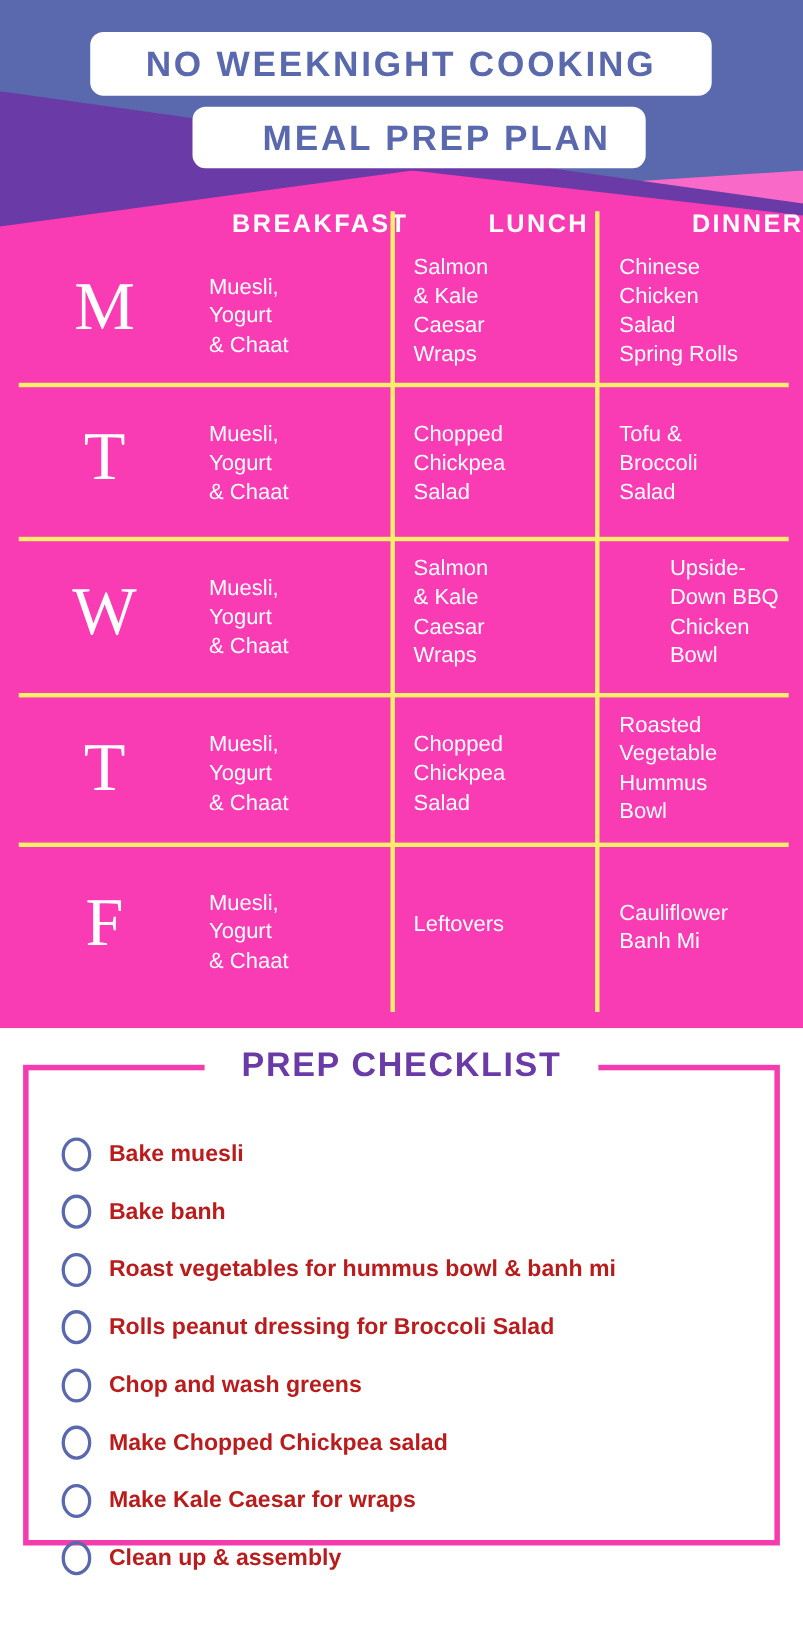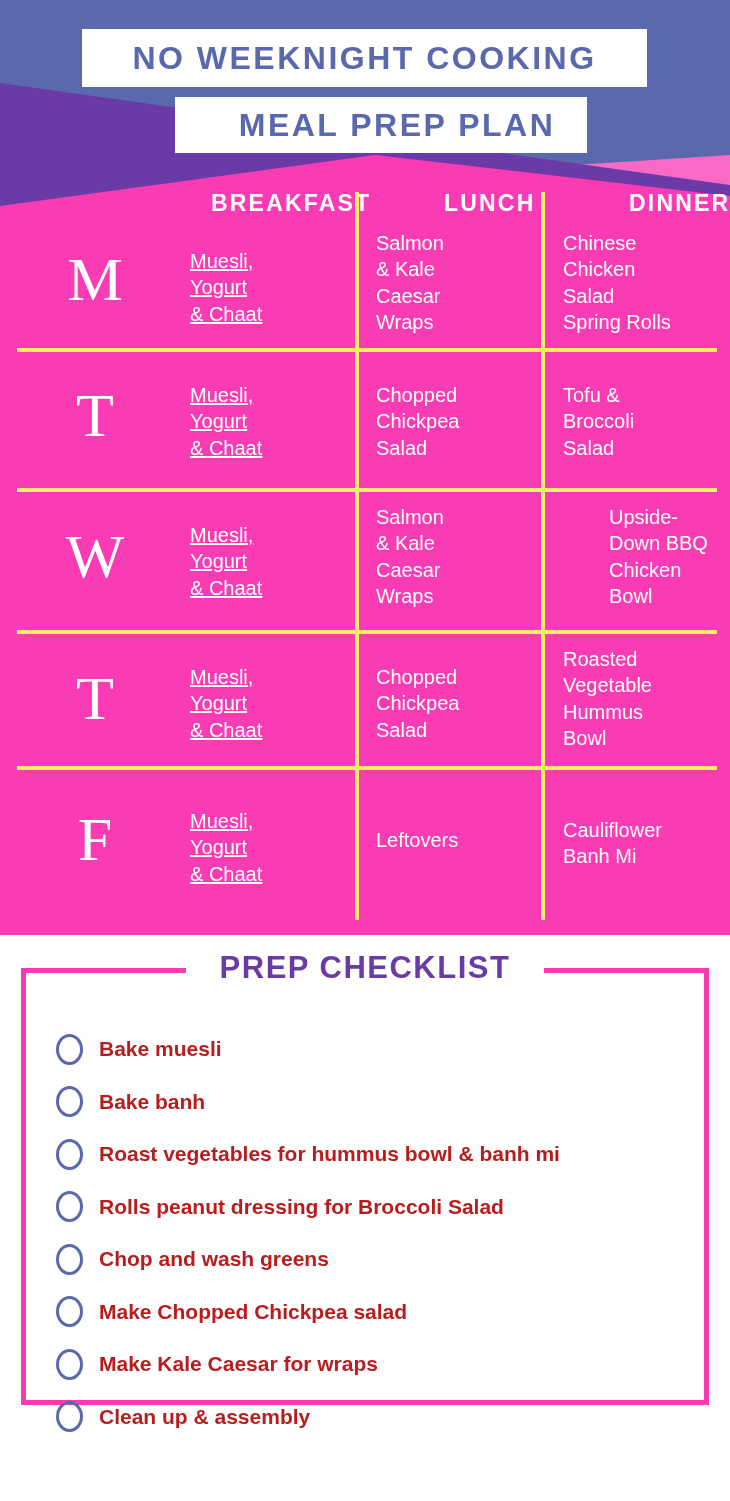--- a/index.html
+++ b/index.html
@@ -48,20 +48,21 @@
   .title-box {
     position: absolute;
     background: #ffffff;
     color: #5a68ae;
     font-weight: 700;
     letter-spacing: 2.5px;
     display: flex;
     align-items: center;
     justify-content: center;
     white-space: nowrap;
+    border-radius: 12px;
   }
   #title-line1 {
     left: 82px; top: 29px;
     width: 565px; height: 58px;
     font-size: 32px;
   }
   #title-line2 {
     left: 175px; top: 97px;
     width: 380px; height: 56px;
     font-size: 32px;
@@ -126,21 +127,21 @@
     font-weight: 400;
   }
   .cell {
     position: absolute;
     color: #ffffff;
     font-size: 20px;
     line-height: 1.32;
     font-weight: 500;
     white-space: pre-line;
   }
-  .cell-breakfast { left: 190px; width: 160px; text-decoration: underline; }
+  .cell-breakfast { left: 190px; width: 160px; }
   .cell-lunch     { left: 376px; width: 160px; }
   .cell-dinner    { left: 563px; width: 165px; }
 
   
   #checklist {
     position: absolute;
     left: 0;
     top: 935px;
     width: 730px;
     height: 566px;

